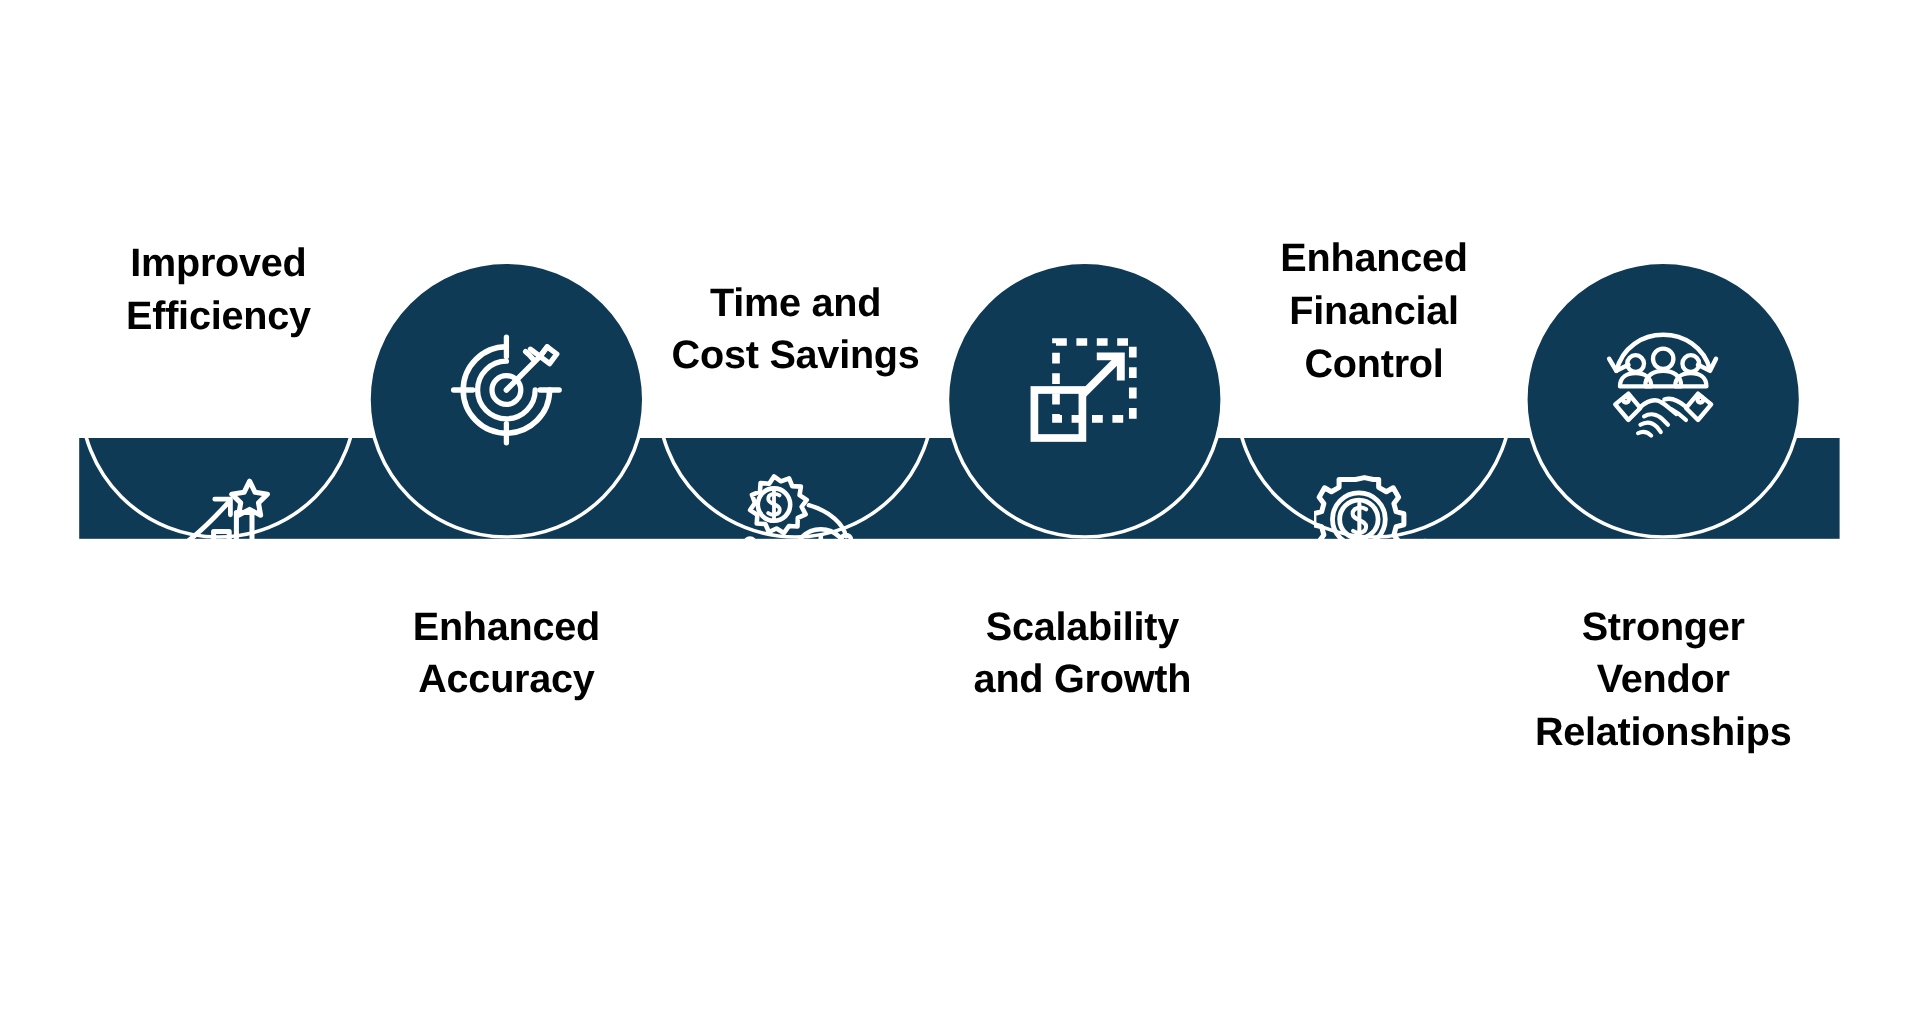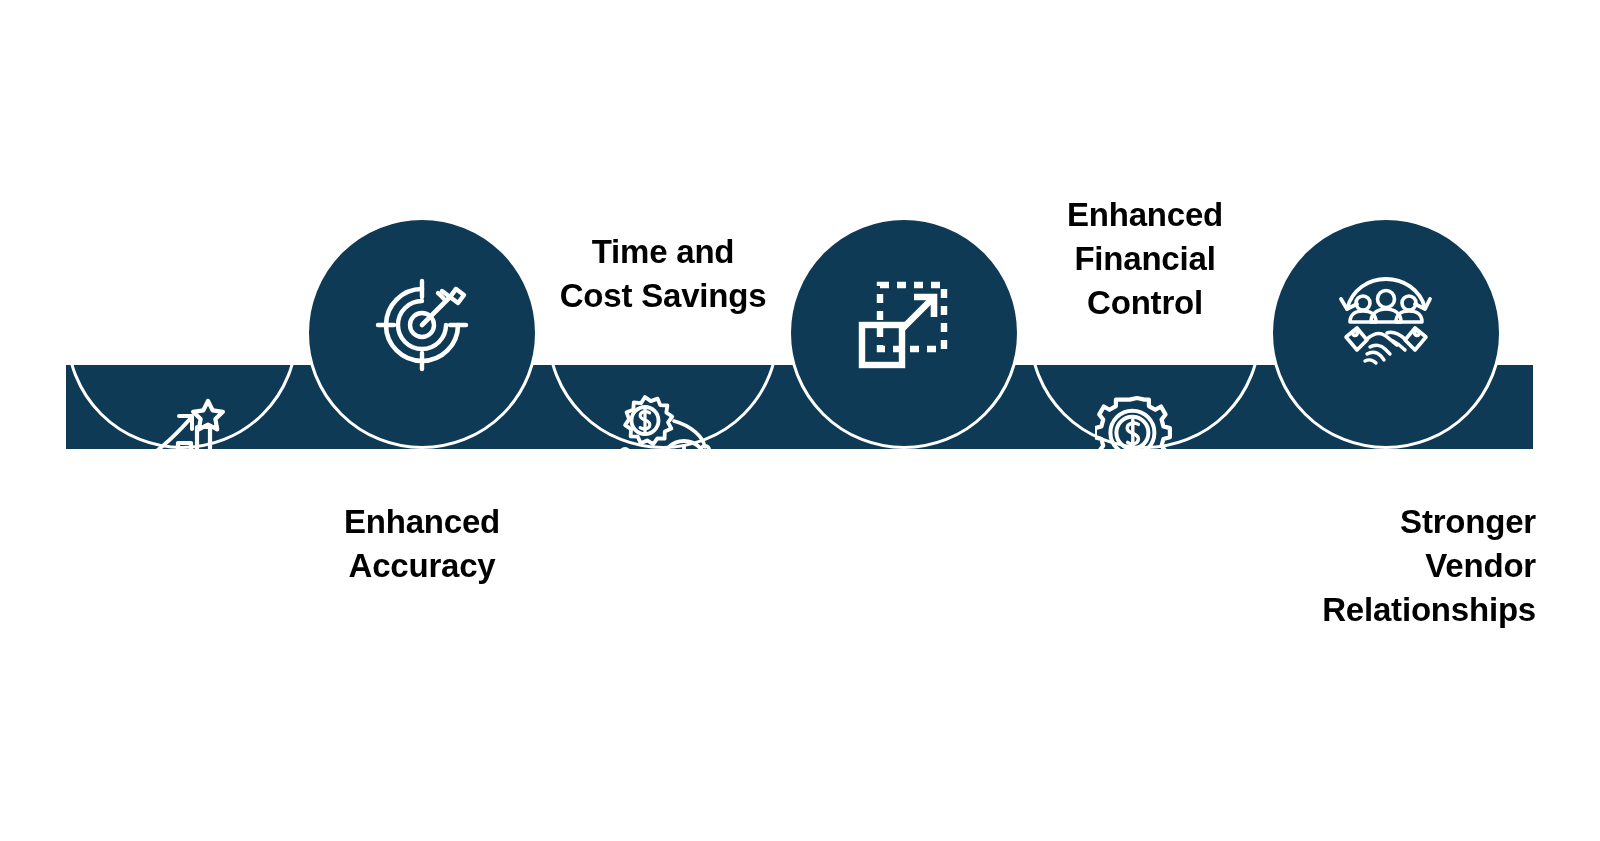--- a/index.html
+++ b/index.html
@@ -135,20 +135,22 @@
         <path d="M6 70 C 22 62, 40 46, 58 26" stroke-width="4"></path>
         <path d="M47 23 L60 23 L60 36" stroke-width="4"></path>
 
         <path d="M76 8 L80.6 17.3 L90.9 18.8 L83.4 26.1 L85.2 36.4 L76 31.5 L66.8 36.4 L68.6 26.1 L61.1 18.8 L71.4 17.3 Z"></path>
 
         <circle cx="70" cy="78" r="11"></circle>
         <path d="M70 60.5 L74.2 64.2 L79.6 62.6 L81.4 68 L86.8 69.8 L85.2 75.1 L88.9 79.3 L85.2 83.5 L86.8 88.9 L81.4 90.7 L79.6 96 L74.2 94.4 L70 98.1 L65.8 94.4 L60.4 96 L58.6 90.7 L53.2 88.9 L54.8 83.5 L51.1 79.3 L54.8 75.1 L53.2 69.8 L58.6 68 L60.4 62.6 L65.8 64.2 Z" stroke-width="3.6"></path>
       </svg>
     </div>
   </div>
+  <div class="label above" style="left: 32px; top: 197px; color: rgb(1, 1, 1);">Improved
+Efficiency</div>
 
   <div class="node up" style="left:306px;">
     <div class="clipper">
       <div class="disc" style="background: rgb(15, 58, 85);"></div>
     </div>
     <div class="icon-wrap">
       <svg viewBox="0 0 100 100" fill="none" stroke="#ffffff" stroke-width="4.4" stroke-linecap="round" stroke-linejoin="round">
 
         <path d="M50 6 L50 22"></path>
         <path d="M50 78 L50 94"></path>
@@ -217,20 +219,22 @@
 
         <rect x="26" y="10" width="64" height="64" stroke-dasharray="9 8"></rect>
 
         <rect x="8" y="50" width="40" height="40"></rect>
 
         <path d="M48 54 L78 24" stroke-width="6.6"></path>
         <path d="M60 22 L80 22 L80 42" stroke-width="6.6" stroke-linejoin="miter"></path>
       </svg>
     </div>
   </div>
+  <div class="label" style="left: 752px; top: 500px; color: rgb(1, 1, 1);">Scalability
+and Growth</div>
 
   <div class="node down" style="left:1029px;">
     <div class="clipper">
       <div class="disc" style="background: rgb(15, 58, 85);"></div>
     </div>
     <div class="icon-wrap">
       <svg viewBox="0 0 100 100" fill="none" stroke="#ffffff" stroke-width="4" stroke-linecap="round" stroke-linejoin="round">
 
         <g transform="translate(42,42)">
           <path d="M0 -37 L7.4 -35.4 L11.9 -35.4 L11.9 -28.9 L18.3 -25.2 L24 -28.5 L28.5 -20.6 L24.6 -15.4 L26.4 -8.6 L32.9 -6.9 L32.9 2.3 L26.4 4 L24.6 10.8 L28.5 16 L24 23.9 L18.3 20.6 L11.9 24.3 L11.9 30.8 L2.7 30.8 L0 24.9 L-7.4 24.9 L-11.9 30.8 L-21.1 30.8 L-21.1 24.3 L-27.5 20.6 L-33.2 23.9 L-37.7 16 L-33.8 10.8 L-35.6 4 L-42.1 2.3 L-42.1 -6.9 L-35.6 -8.6 L-33.8 -15.4 L-37.7 -20.6 L-33.2 -28.5 L-27.5 -25.2 L-21.1 -28.9 L-21.1 -35.4 L-11.9 -35.4 L-7.4 -35.4 Z" stroke-width="4.2"></path>
@@ -277,17 +281,17 @@
         <circle cx="81" cy="58" r="2.4"></circle>
         <path d="M31 64 C37 59, 43 57, 48 60 C52 62, 57 67, 61 70" stroke-width="3.6"></path>
         <path d="M69 64 C63 59, 56 56, 51 58" stroke-width="3.6"></path>
         <path d="M34 72 C39 69, 45 70, 49 74 L54 79" stroke-width="3.4"></path>
         <path d="M31 79 C36 76, 41 77, 45 81 L48 85" stroke-width="3.4"></path>
         <path d="M29 86 C33 84, 37 85, 40 88" stroke-width="3.4"></path>
         <path d="M57 66 C61 68, 66 72, 69 75" stroke-width="3.4"></path>
       </svg>
     </div>
   </div>
-  <div class="label" style="left: 1236px; top: 500px; color: rgb(1, 1, 1); text-align: right;">Stronger
+  <div class="label" style="left: 1236px; top: 500px; color: rgb(1, 1, 1);">Stronger
 Vendor
 Relationships</div>
 
 </div>
 
 </body></html>

